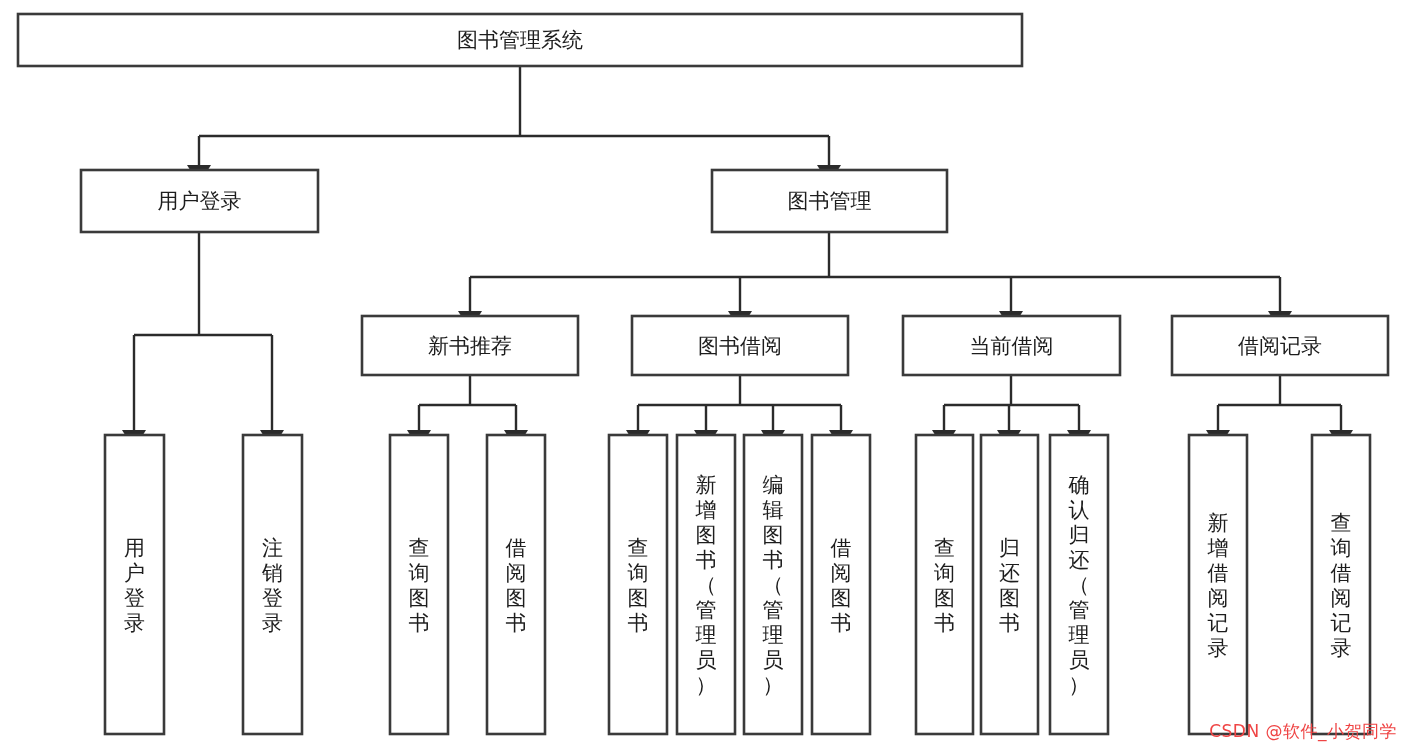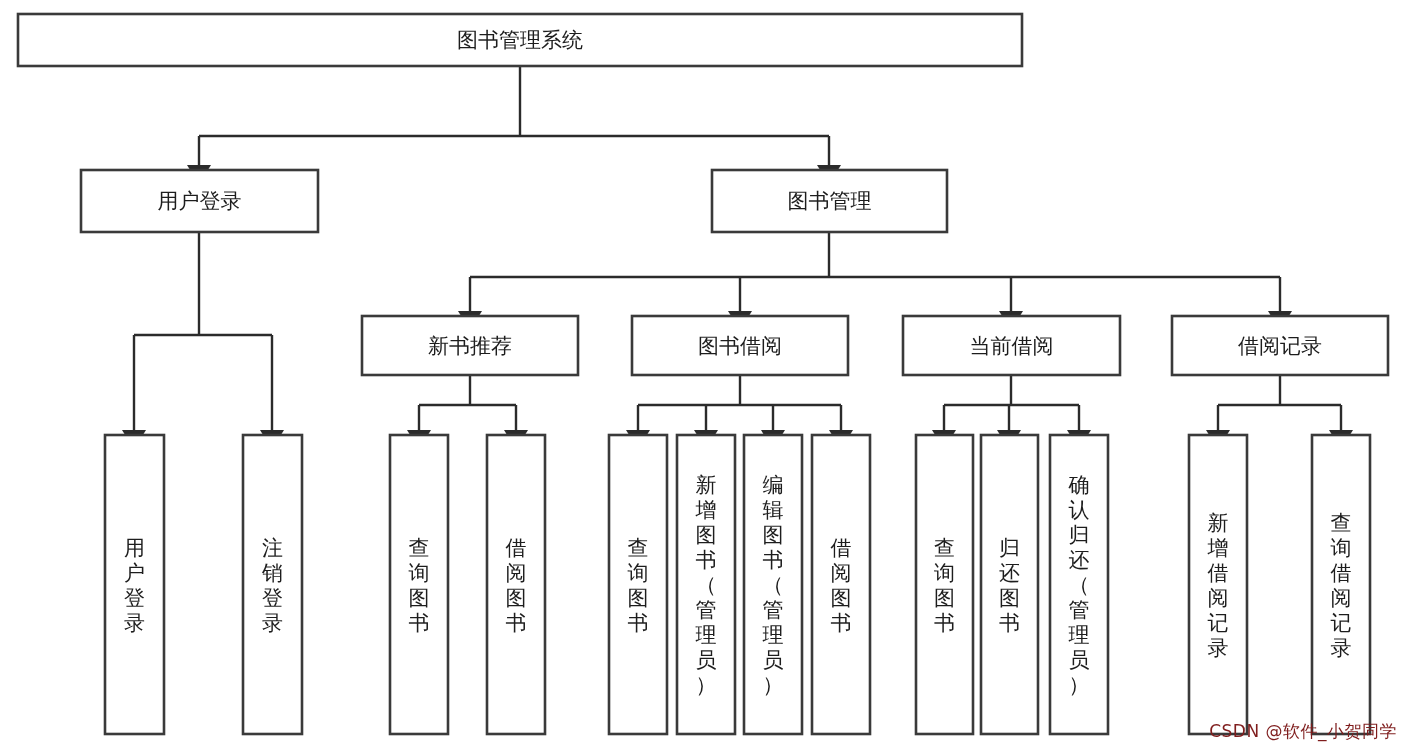--- a/index.html
+++ b/index.html
@@ -53,21 +53,21 @@
     stroke-width: 2.4;
     fill: none;
     stroke-linecap: butt;
   }
   .watermark-text {
     position: absolute;
     right: 8px;
     bottom: 4px;
     font-family: "DejaVu Sans", "Liberation Sans", sans-serif;
     font-size: 17px;
-    color: #7f1d1d;
+    color: #ef4444;
     letter-spacing: 0.5px;
     white-space: nowrap;
     user-select: none;
   }
 </style>
 </head>
 <body>
 
 <div id="diagram-root">
   <svg id="flow-svg" viewBox="0 0 1405 747">

